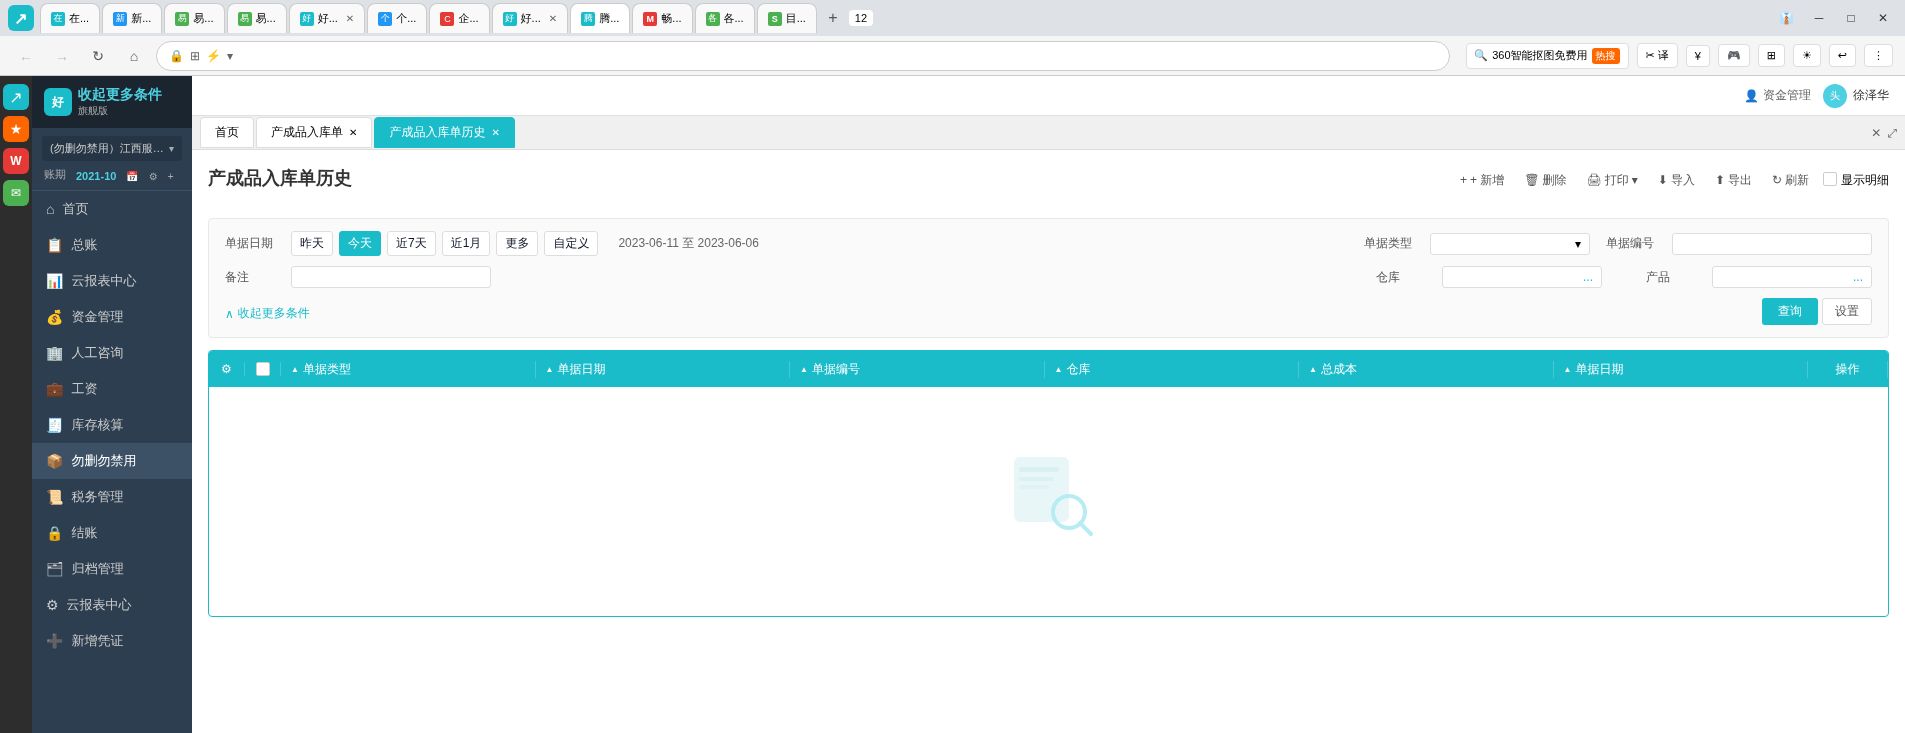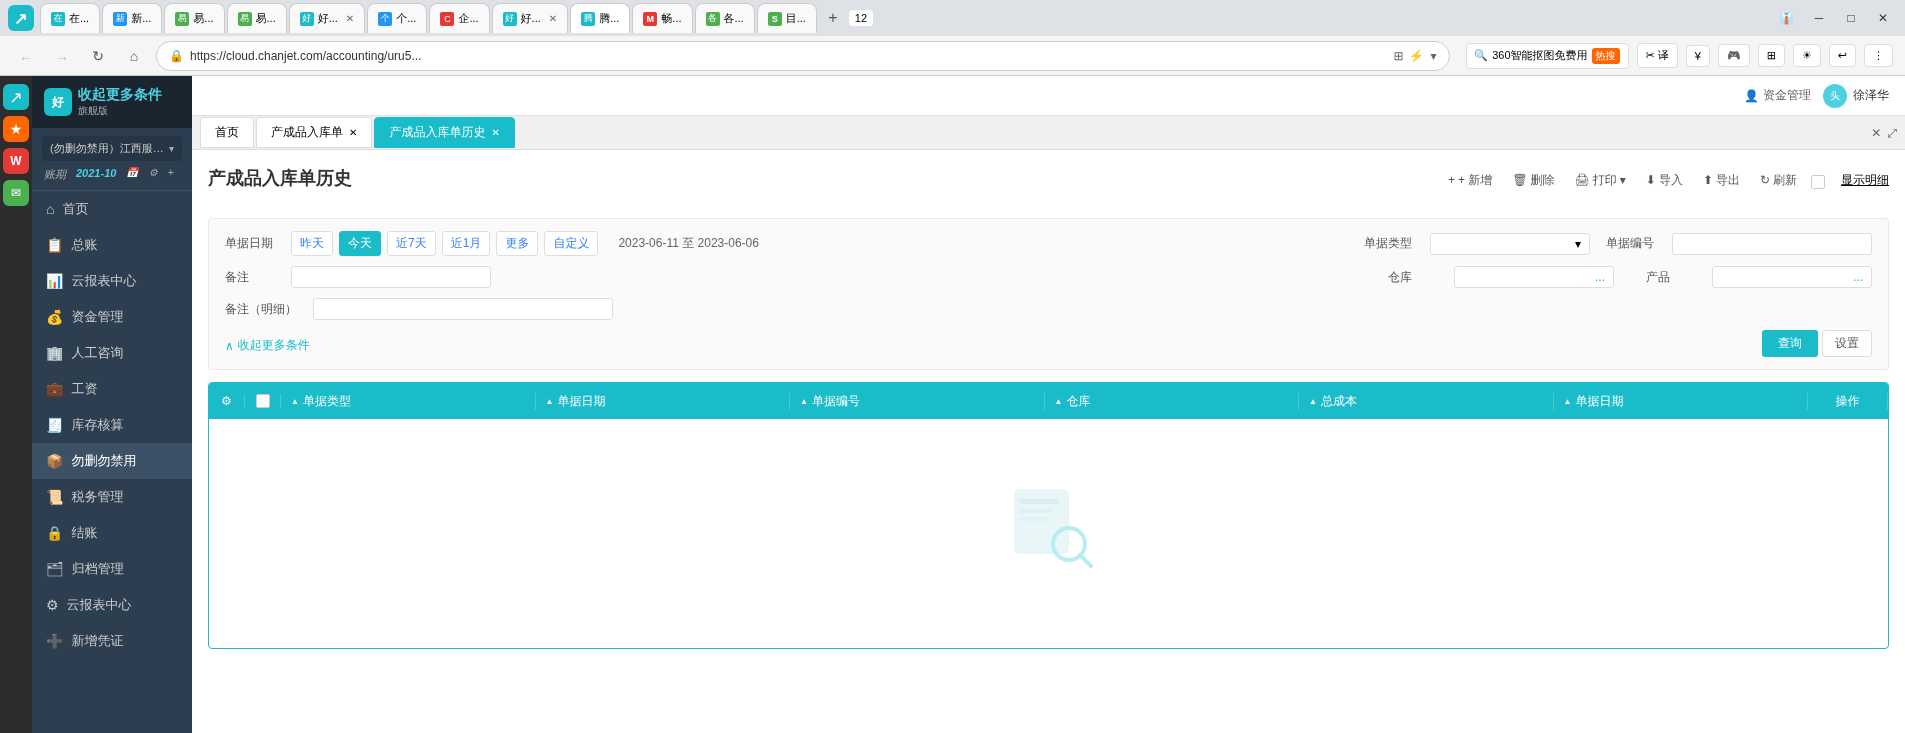--- a/index.html
+++ b/index.html
@@ -66,21 +66,21 @@
 
     
     .page-toolbar { display: flex; align-items: center; gap: 8px; margin-bottom: 12px; justify-content: flex-end; }
     .toolbar-action { display: flex; align-items: center; gap: 3px; cursor: pointer; color: #555; font-size: 12px; padding: 3px 6px; }
 
     
     .filter-area { background: #fafafa; border: 1px solid #e8e8e8; border-radius: 4px; padding: 12px 16px; margin-bottom: 12px; }
     .filter-row { display: flex; align-items: center; gap: 16px; margin-bottom: 10px; }
     .filter-label { font-size: 12px; color: #555; min-width: 50px; }
     .date-filter { display: flex; align-items: center; gap: 6px; }
-    .date-btn { padding: 3px 8px; font-size: 12px; cursor: pointer; border: 1px solid #ddd; border-radius: 3px; background: #fff; color: #3b82f6; }
+    .date-btn { padding: 3px 8px; font-size: 12px; cursor: pointer; border: 1px solid #ddd; border-radius: 3px; background: #fff; color: #0f172a; }
     .date-btn.active { background: #1abcca; color: #fff; border-color: #1abcca; }
     .filter-select { display: flex; align-items: center; border: 1px solid #ddd; border-radius: 3px; background: #fff; padding: 3px 8px; min-width: 160px; gap: 4px; cursor: pointer; }
     .filter-input { border: 1px solid #ddd; border-radius: 3px; padding: 3px 8px; font-size: 12px; min-width: 200px; }
     .collapse-btn { display: flex; align-items: center; justify-content: center; gap: 4px; cursor: pointer; color: #1abcca; font-size: 12px; margin-top: 4px; }
     .query-btn { background: #1abcca; color: #fff; border: none; border-radius: 3px; padding: 5px 16px; font-size: 12px; cursor: pointer; }
     .set-btn { background: #fff; color: #555; border: 1px solid #ddd; border-radius: 3px; padding: 4px 12px; font-size: 12px; cursor: pointer; }
 
     
     .data-table-wrap { border: 1px solid #1abcca; border-radius: 4px; overflow: hidden; }
     .table-header { background: #1abcca; display: flex; align-items: center; height: 36px; }
@@ -174,21 +174,20 @@
     </div>
   </div>
 
   <div class="address-bar">
     <div class="nav-btn disabled">←</div>
     <div class="nav-btn disabled">→</div>
     <div class="nav-btn">↻</div>
     <div class="nav-btn">⌂</div>
     <div class="url-bar">
       <span class="url-lock">🔒</span>
-      <span class="url-text">https://cloud.chanjet.com/accounting/uru5...</span>
       <span style="color:#666;font-size:12px;">⊞</span>
       <span style="color:#f90;font-size:12px;">⚡</span>
       <span style="color:#666;font-size:12px;">▾</span>
     </div>
     <div style="display:flex;align-items:center;gap:8px;margin-left:8px;">
       <div class="toolbar-btn">
         <span>🔍</span>
         <span>360智能抠图免费用</span>
         <span class="hot-badge">热搜</span>
       </div>
@@ -229,21 +228,21 @@
           <div class="sidebar-sub">旗舰版</div>
         </div>
       </div>
     </div>
 
     <div style="padding:8px 10px;border-bottom:1px solid #3d5166;">
       <div class="company-select" style="background:#253545;border:none;border-radius:4px;padding:5px 8px;cursor:pointer;">
         <span style="font-size:11px;color:#ccc;flex:1;overflow:hidden;text-overflow:ellipsis;white-space:nowrap;">(勿删勿禁用）江西服宝测试专用</span>
         <span style="color:#aaa;font-size:10px;">▾</span>
       </div>
-      <div style="display:flex;align-items:flex-start;gap:10px;margin-top:6px;padding:0 2px;font-style:italic;">
+      <div style="display:flex;align-items:flex-end;gap:10px;margin-top:6px;padding:0 2px;">
         <span style="font-size:11px;color:#aaa;">账期</span>
         <span style="font-size:11px;color:#4dd0e1;font-weight:bold;">2021-10</span>
         <span style="color:#aaa;font-size:10px;cursor:pointer;">📅</span>
         <span style="color:#aaa;font-size:10px;cursor:pointer;">⚙</span>
         <span style="color:#aaa;font-size:10px;cursor:pointer;">+</span>
       </div>
     </div>
 
     <div style="flex:1;overflow-y:auto;">
       <div class="sidebar-item">
@@ -357,21 +356,21 @@
             <span>导入</span>
           </div>
           <div class="toolbar-action">
             <span>⬆</span>
             <span>导出</span>
           </div>
           <div class="toolbar-action">
             <span>↻</span>
             <span>刷新</span>
           </div>
-          <div style="display:flex;align-items:flex-end;gap:16px;text-decoration:underline;">
+          <div style="display:flex;align-items:flex-start;gap:4px;">
             <div style="width:14px;height:14px;border:1px solid #ccc;border-radius:2px;background:#fff;"></div>
             <span>显示明细</span>
           </div>
         </div>
       </div>
 
       <div class="filter-area">
 
         <div class="filter-row">
           <span class="filter-label">单据日期</span>
@@ -402,31 +401,27 @@
           <input class="filter-input" type="text" placeholder="" style="">
 
           <span style="flex:1;"></span>
 
           <span class="filter-label">仓库</span>
           <div class="filter-select">
             <span style="flex:1;font-size:12px;color:#999;"></span>
             <span style="color:#1abcca;cursor:pointer;">...</span>
           </div>
 
-          <span class="filter-label" style="margin-left:16px;font-family:Liberation Mono, monospace;">产品</span>
+          <span class="filter-label" style="margin-left:28px;font-family:Liberation Mono, monospace;">产品</span>
           <div class="filter-select">
             <span style="flex:1;font-size:12px;color:#999;"></span>
             <span style="color:#1abcca;cursor:pointer;">...</span>
           </div>
         </div>
 
-        <div class="filter-row">
-          <span class="filter-label">备注（明细）</span>
-          <input class="filter-input" type="text" style="min-width: 300px;" placeholder="">
-        </div>
 
         <div style="display:flex;align-items:center;justify-content:space-between;margin-top:4px;">
           <div class="collapse-btn">
             <span>∧</span>
             <span>收起更多条件</span>
           </div>
           <div class="btn-group-right">
             <button class="query-btn">查询</button>
             <button class="set-btn">设置</button>
           </div>

